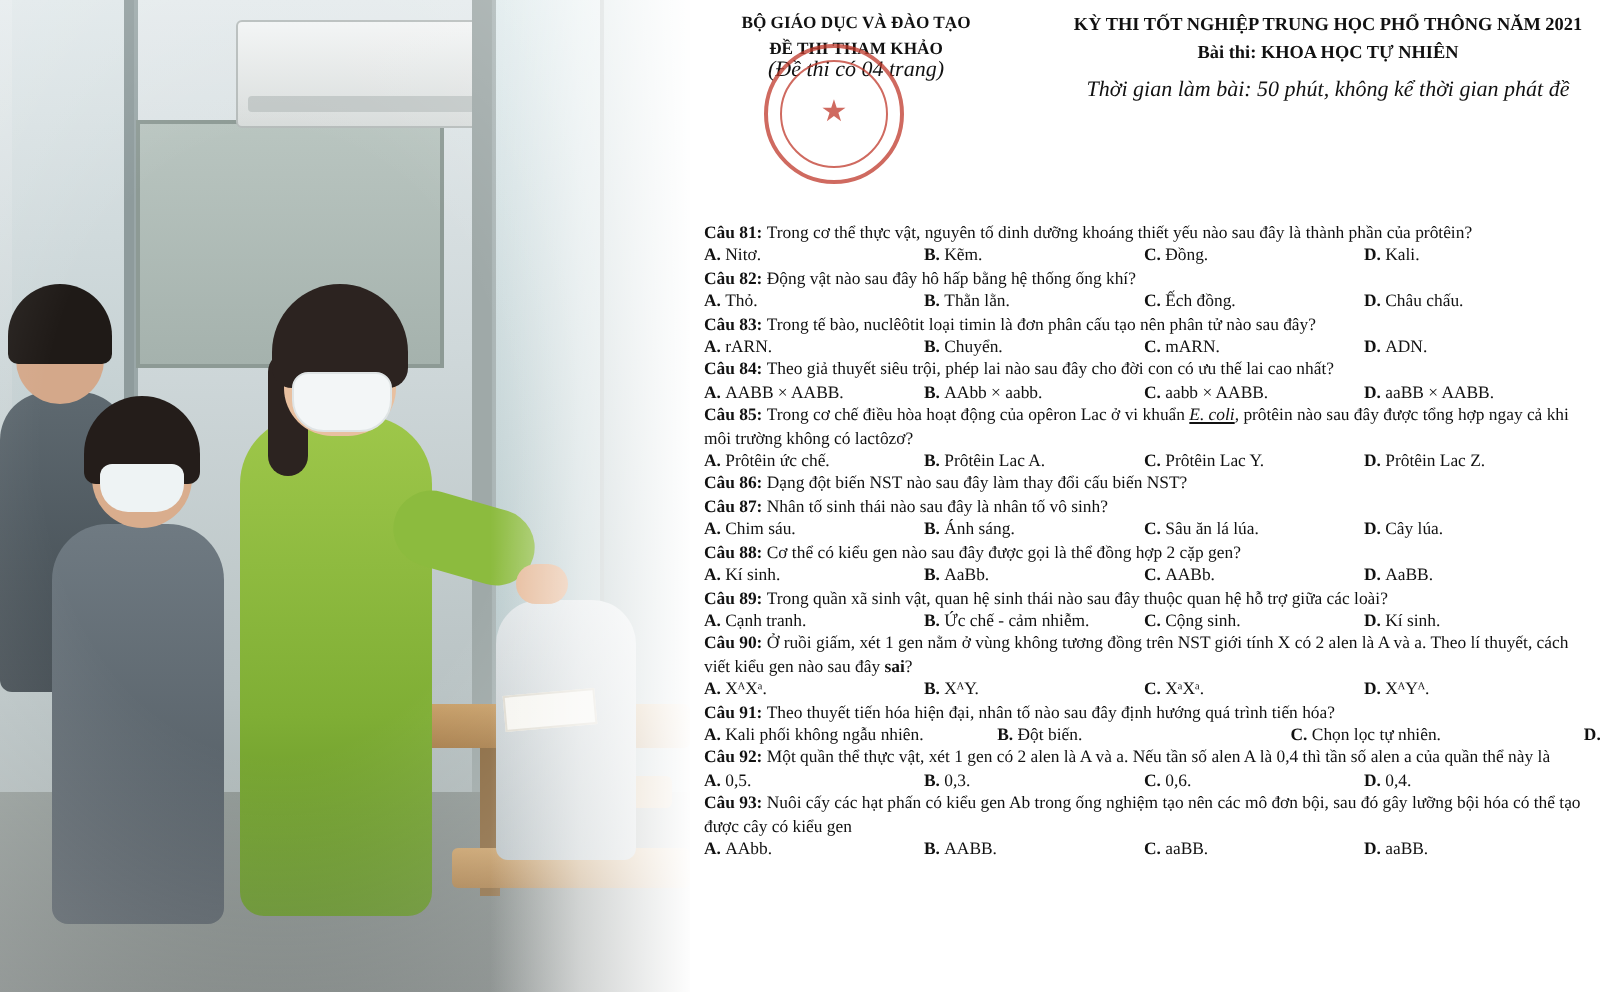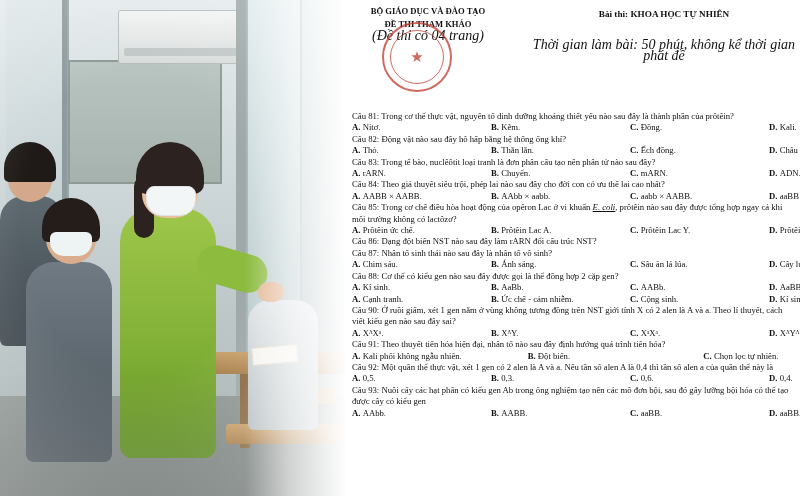--- a/index.html
+++ b/index.html
@@ -218,21 +218,21 @@
     text-align: center;
   }
   .hdr-right {
     position: absolute;
     left: 198px;
     top: 6px;
     width: 272px;
     text-align: center;
   }
   .b { font-weight: bold; }
-  .t8 { font-size: 14px; line-height: 11px; }
+  .t8 { font-size: 11px; line-height: 11px; }
   .t85 { font-size: 8.6px; line-height: 11.5px; }
   .t9 { font-size: 9.2px; line-height: 12px; }
   .ital { font-style: italic; }
 
   
   #seal {
     position: absolute;
     left: 52px;
     top: 22px;
     width: 66px;
@@ -272,25 +272,24 @@
 
   .qs {
     margin-top: 9px;
     padding-left: 22px;
     padding-right: 8px;
     font-size: 8.7px;
     line-height: 11.4px;
   }
   .q { margin-bottom: 0px; }
   .q .stem { display: block; }
-  .q .stem b { font-weight: normal; }
+  .q .stem b { font-weight: bold; }
   .opts {
     display: flex;
     width: 100%;
-    gap: 29px;
   }
   .opt { flex: 0 0 25%; }
   .opt.wide3 { flex: 0 0 33.33%; }
   .opt b { font-weight: bold; }
   i { font-style: italic; text-decoration: underline; }
 </style>
 </head>
 <body>
 
 <div id="page">
@@ -344,25 +343,26 @@
         <div class="t85 b" style="margin-top:1px">ĐỀ THI THAM KHẢO</div>
         <div class="t8 ital">(Đề thi có 04 trang)</div>
       </div>
 
       <div id="seal">
         <div class="ring"></div>
         <div class="star">★</div>
       </div>
 
       <div class="hdr-right">
+        <div class="t9 b">KỲ THI TỐT NGHIỆP TRUNG HỌC PHỔ THÔNG NĂM 2021</div>
         <div class="t9" style="margin-top:2px">
           <span class="b">Bài thi:</span>
           <span class="b">KHOA HỌC TỰ NHIÊN</span>
         </div>
-        <div class="t8 ital" style="margin-top:19px">Thời gian làm bài: 50 phút, không kể thời gian phát đề</div>
+        <div class="t8 ital" style="margin-top:8px">Thời gian làm bài: 50 phút, không kể thời gian phát đề</div>
       </div>
     </div>
 
 
     <div class="qs" id="questions">
         <div class="q">
           <div class="stem"><b>Câu 81: </b><span>Trong cơ thể thực vật, nguyên tố dinh dưỡng khoáng thiết yếu nào sau đây là thành phần của prôtêin?</span></div>
           <div class="opts">
             <div class="opt"><b>A. </b><span>Nitơ.</span></div>
             <div class="opt"><b>B. </b><span>Kẽm.</span></div>
@@ -373,21 +373,21 @@
         <div class="q">
           <div class="stem"><b>Câu 82: </b><span>Động vật nào sau đây hô hấp bằng hệ thống ống khí?</span></div>
           <div class="opts">
             <div class="opt"><b>A. </b><span>Thỏ.</span></div>
             <div class="opt"><b>B. </b><span>Thằn lằn.</span></div>
             <div class="opt"><b>C. </b><span>Ếch đồng.</span></div>
             <div class="opt"><b>D. </b><span>Châu chấu.</span></div>
           </div>
         </div>
         <div class="q">
-          <div class="stem"><b>Câu 83: </b><span>Trong tế bào, nuclêôtit loại tranh là đơn phân cấu tạo nên phân tử nào sau đây?</span></div>
+          <div class="stem"><b>Câu 83: </b><span>Trong tế bào, nuclêôtit loại timin là đơn phân cấu tạo nên phân tử nào sau đây?</span></div>
           <div class="opts">
             <div class="opt"><b>A. </b><span>rARN.</span></div>
             <div class="opt"><b>B. </b><span>Chuyển.</span></div>
             <div class="opt"><b>C. </b><span>mARN.</span></div>
             <div class="opt"><b>D. </b><span>ADN.</span></div>
           </div>
         </div>
         <div class="q">
           <div class="stem"><b>Câu 84: </b><span>Theo giả thuyết siêu trội, phép lai nào sau đây cho đời con có ưu thế lai cao nhất?</span></div>
           <div class="opts">
@@ -400,41 +400,42 @@
         <div class="q">
           <div class="stem"><b>Câu 85: </b><span>Trong cơ chế điều hòa hoạt động của opêron Lac ở vi khuẩn <i>E. coli</i>, prôtêin nào sau đây được tổng hợp ngay cả khi môi trường không có lactôzơ?</span></div>
           <div class="opts">
             <div class="opt"><b>A. </b><span>Prôtêin ức chế.</span></div>
             <div class="opt"><b>B. </b><span>Prôtêin Lac A.</span></div>
             <div class="opt"><b>C. </b><span>Prôtêin Lac Y.</span></div>
             <div class="opt"><b>D. </b><span>Prôtêin Lac Z.</span></div>
           </div>
         </div>
         <div class="q">
-          <div class="stem"><b>Câu 86: </b><span>Dạng đột biến NST nào sau đây làm rARN đổi cấu trúc NST?</span></div>
+          <div class="stem"><b>Câu 86: </b><span>Dạng đột biến NST nào sau đây làm thay đổi cấu biến NST?</span></div>
         </div>
         <div class="q">
           <div class="stem"><b>Câu 87: </b><span>Nhân tố sinh thái nào sau đây là nhân tố vô sinh?</span></div>
           <div class="opts">
             <div class="opt"><b>A. </b><span>Chim sáu.</span></div>
             <div class="opt"><b>B. </b><span>Ánh sáng.</span></div>
             <div class="opt"><b>C. </b><span>Sâu ăn lá lúa.</span></div>
             <div class="opt"><b>D. </b><span>Cây lúa.</span></div>
           </div>
         </div>
         <div class="q">
           <div class="stem"><b>Câu 88: </b><span>Cơ thể có kiểu gen nào sau đây được gọi là thể đồng hợp 2 cặp gen?</span></div>
           <div class="opts">
             <div class="opt"><b>A. </b><span>Kí sinh.</span></div>
             <div class="opt"><b>B. </b><span>AaBb.</span></div>
             <div class="opt"><b>C. </b><span>AABb.</span></div>
             <div class="opt"><b>D. </b><span>AaBB.</span></div>
           </div>
         </div>
         <div class="q">
+          <div class="stem"><b>Câu 89: </b><span>Trong quần xã sinh vật, quan hệ sinh thái nào sau đây thuộc quan hệ hỗ trợ giữa các loài?</span></div>
           <div class="opts">
             <div class="opt"><b>A. </b><span>Cạnh tranh.</span></div>
             <div class="opt"><b>B. </b><span>Ức chế - cảm nhiễm.</span></div>
             <div class="opt"><b>C. </b><span>Cộng sinh.</span></div>
             <div class="opt"><b>D. </b><span>Kí sinh.</span></div>
           </div>
         </div>
         <div class="q">
           <div class="stem"><b>Câu 90: </b><span>Ở ruồi giấm, xét 1 gen nằm ở vùng không tương đồng trên NST giới tính X có 2 alen là A và a. Theo lí thuyết, cách viết kiểu gen nào sau đây <b>sai</b>?</span></div>
           <div class="opts">

